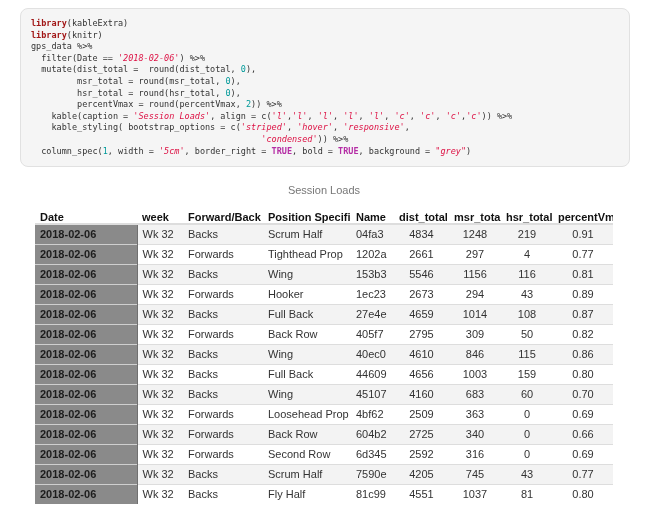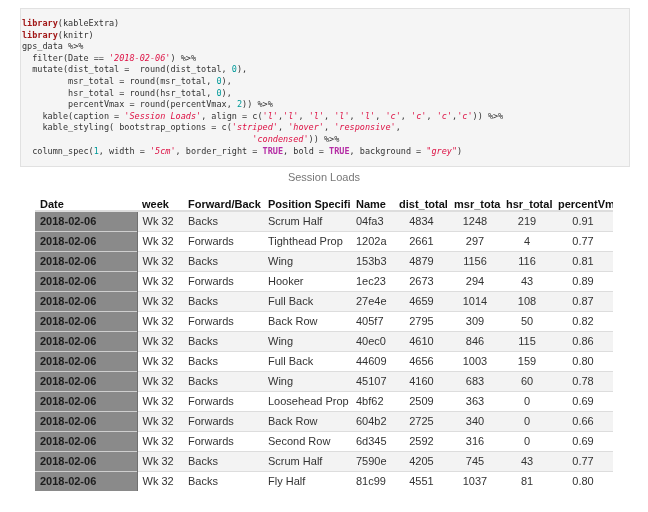--- a/index.html
+++ b/index.html
@@ -18,22 +18,23 @@
   *{margin:0;padding:0;box-sizing:border-box;}
   html,body{background:#ffffff;}
   .page{
     width:648px;height:512px;overflow:hidden;background:#ffffff;
     font-family:"Liberation Sans", sans-serif;color:#333;
   }
   .content{padding:8px 18px 0 20px;}
   .code-block{
     background:var(--code-bg);
     border:1px solid var(--code-border);
-    border-radius:0;
-    padding:9px 1px;
+    border-radius:8px;
+    padding:9px 10px;
+    margin-bottom:13px;
   }
   .code-block pre{
     font-family:"DejaVu Sans Mono", monospace;
     font-size:8.5px;line-height:11.6px;
     color:var(--code-text);
     white-space:pre;overflow:hidden;
   }
   .s-kw{color:var(--code-keyword);font-weight:bold;}
   .s-str{color:var(--code-string);font-style:italic;}
   .s-num{color:var(--code-number);}
@@ -138,21 +139,21 @@
               <td class="al-c">297</td>
               <td class="al-c">4</td>
               <td class="al-c">0.77</td>
             </tr>
             <tr>
               <td class="date-cell">2018-02-06</td>
               <td>Wk 32</td>
               <td>Backs</td>
               <td>Wing</td>
               <td>153b3</td>
-              <td class="al-c">4879</td>
+              <td class="al-c">5546</td>
               <td class="al-c">1156</td>
               <td class="al-c">116</td>
               <td class="al-c">0.81</td>
             </tr>
             <tr>
               <td class="date-cell">2018-02-06</td>
               <td>Wk 32</td>
               <td>Forwards</td>
               <td>Hooker</td>
               <td>1ec23</td>
@@ -207,21 +208,21 @@
             </tr>
             <tr>
               <td class="date-cell">2018-02-06</td>
               <td>Wk 32</td>
               <td>Backs</td>
               <td>Wing</td>
               <td>45107</td>
               <td class="al-c">4160</td>
               <td class="al-c">683</td>
               <td class="al-c">60</td>
-              <td class="al-c">0.78</td>
+              <td class="al-c">0.70</td>
             </tr>
             <tr>
               <td class="date-cell">2018-02-06</td>
               <td>Wk 32</td>
               <td>Forwards</td>
               <td>Loosehead Prop</td>
               <td>4bf62</td>
               <td class="al-c">2509</td>
               <td class="al-c">363</td>
               <td class="al-c">0</td>

